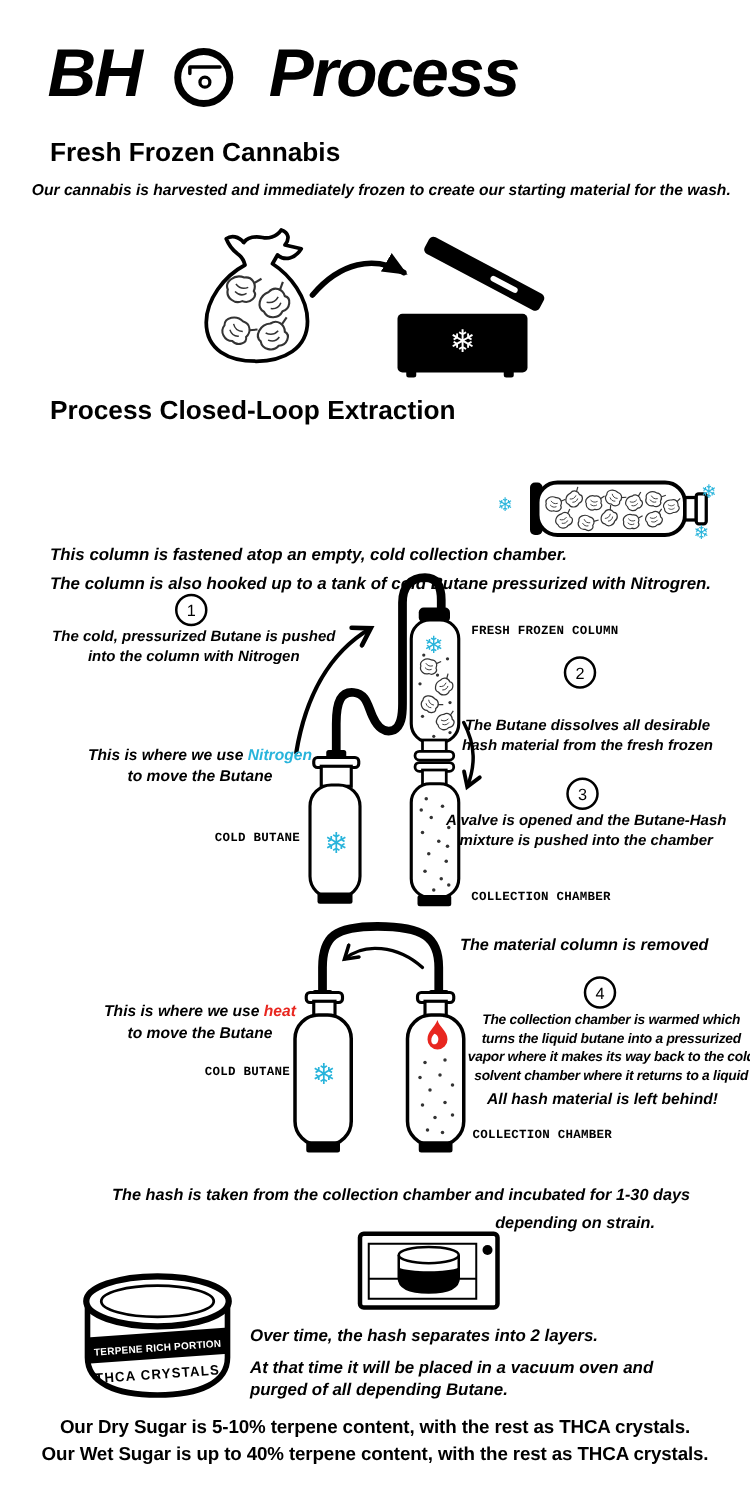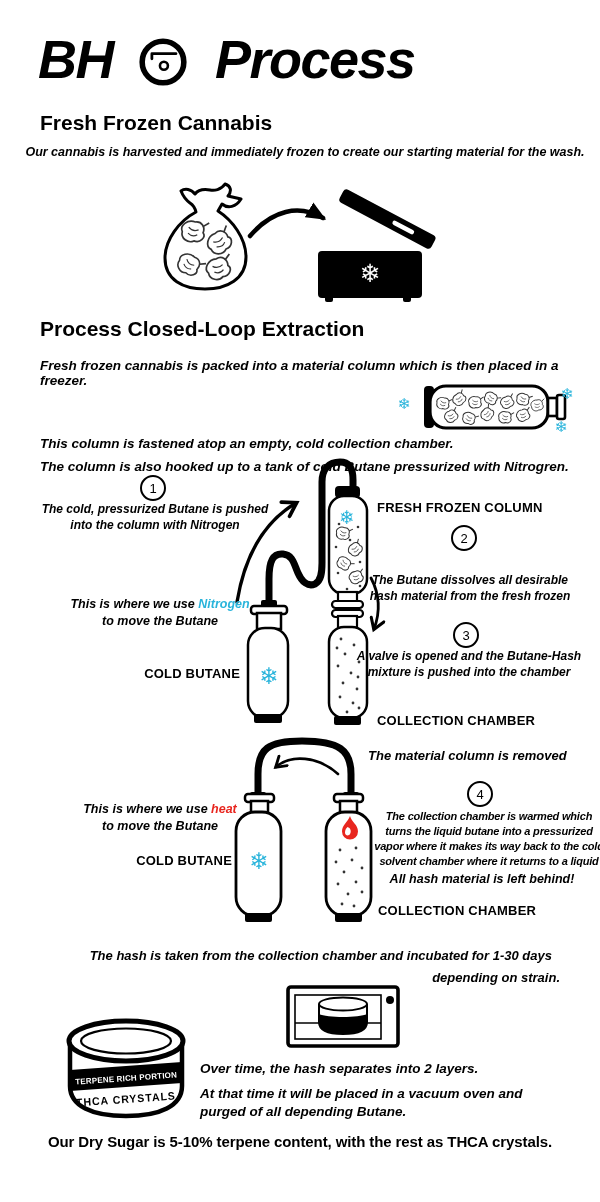--- a/index.html
+++ b/index.html
@@ -12,21 +12,21 @@
   .c  { transform:translateX(-50%); text-align:center; white-space:nowrap; }
   .r  { transform:translateX(-100%); text-align:right; white-space:nowrap; }
   .title { display:flex; align-items:center; font-size:54px; font-style:italic; font-weight:700; letter-spacing:-1.5px; }
   .title svg { margin:6px 3px 0 1px; }
   .h2 { font-size:21px; font-weight:700; letter-spacing:0; }
   .cap { font-size:12.5px; }
   .body13 { font-size:13.5px; }
   .small  { font-size:12px; line-height:16px; }
   .small2 { font-size:12.5px; line-height:17px; }
   .tiny   { font-size:11px; line-height:15px; letter-spacing:-0.2px; }
-  .lbl { font-size:13px; font-weight:700; letter-spacing:0.2px; white-space:nowrap; }
+  .lbl { font-size:10px; font-weight:700; letter-spacing:0.2px; white-space:nowrap;font-family:Liberation Mono, monospace; }
   .badge { position:absolute; width:22px; height:22px; border:2px solid var(--ink); border-radius:50%;
            display:flex; align-items:center; justify-content:center; font-size:13px;
            transform:translate(-50%,-50%); background:#fff; }
   .snow { position:absolute; font-family:"DejaVu Sans",sans-serif; color:var(--cyan);
           transform:translate(-50%,-50%); line-height:1; }
   .snow.white { color:#fff; }
   .cyan { color:var(--cyan);margin-top:21px; }
   .redw { color:var(--red); }
   .foot { font-size:15px; font-weight:700; letter-spacing:-0.1px; }
   svg { position:absolute; overflow:visible; }
@@ -85,21 +85,20 @@
         <rect x="58" y="5.2" width="24" height="4.6" rx="2.3" fill="#fff"></rect>
       </g>
       <rect x="318" y="251" width="104" height="47" rx="4" fill="#000"></rect>
       <rect x="325" y="296" width="8" height="6" rx="2" fill="#000"></rect>
       <rect x="403" y="296" width="8" height="6" rx="2" fill="#000"></rect>
     </g>
   </svg>
   <span class="snow white" style="left:370px; top:273px; font-size:25px;">❄</span>
 
   <div class="abs h2" style="left:40px; top:317px;">Process Closed-Loop Extraction</div>
-  <div class="abs it b body13" style="left:40px; top:358px;">Fresh frozen cannabis is packed into a material column which is then placed in a freezer.</div>
 
   <svg style="left:388px; top:378px;" width="200" height="62" viewBox="388 378 200 62">
     <rect x="424" y="386" width="10" height="42" rx="4" fill="#000"></rect>
     <rect x="430" y="386" width="118" height="42" rx="16" fill="#fff" stroke="#000" stroke-width="3.2"></rect>
     <rect x="548" y="398" width="9" height="18" fill="#fff" stroke="#000" stroke-width="2.6"></rect>
     <rect x="557" y="395" width="8" height="24" rx="2" fill="#fff" stroke="#000" stroke-width="2.6"></rect>
     <g>
       <use href="#bud" transform="translate(443,403) rotate(20) scale(0.95)"></use>
       <use href="#bud" transform="translate(459,399) rotate(-30) scale(0.95)"></use>
       <use href="#bud" transform="translate(475,402) rotate(10) scale(0.95)"></use>
@@ -253,21 +252,21 @@
   </div>
   <div class="abs it b small2 c" style="left:482px; top:871px;">All hash material is left behind!</div>
   <div class="abs it b small2 c" style="left:160px; top:801px;">
     <div><span>This is where we use </span><span class="redw">heat</span></div>
     <div>to move the Butane</div>
   </div>
   <div class="abs lbl r" style="left:232px; top:853px;">COLD BUTANE</div>
   <div class="abs lbl" style="left:378px; top:903px;">COLLECTION CHAMBER</div>
 
   <div class="abs it b r" style="left:552px; top:948px; font-size:13px;">The hash is taken from the collection chamber and incubated for 1-30 days</div>
-  <div class="abs it b r" style="left:560px; top:970px; font-size:13px;">depending on strain.</div>
+  <div class="abs it b r" style="left:524px; top:970px; font-size:13px;">depending on strain.</div>
 
   <svg style="left:283px; top:983px;" width="122" height="68" viewBox="283 983 122 68">
     <rect x="288" y="987" width="110" height="59" rx="3" fill="#fff" stroke="#000" stroke-width="3.6"></rect>
     <rect x="295" y="995" width="86" height="44" fill="none" stroke="#000" stroke-width="1.6"></rect>
     <circle cx="390" cy="1000" r="4" fill="#000"></circle>
     <line x1="295" y1="1023" x2="381" y2="1023" stroke="#000" stroke-width="1.6"></line>
     <g>
       <path d="M319 1004 L319 1022 C319 1031 329 1034 343 1034 C357 1034 367 1031 367 1022 L367 1004" fill="#fff" stroke="#000" stroke-width="2"></path>
       <path d="M319 1014 C327 1018 359 1018 367 1014 L367 1022 C367 1031 357 1034 343 1034 C329 1034 319 1031 319 1022 Z" fill="#000"></path>
       <ellipse cx="343" cy="1004" rx="24" ry="6.5" fill="#fff" stroke="#000" stroke-width="2"></ellipse>
@@ -291,14 +290,15 @@
     <ellipse cx="126" cy="1041" rx="45" ry="12.5" fill="none" stroke="#000" stroke-width="2.2"></ellipse>
   </svg>
 
   <div class="abs it b" style="left:200px; top:1061px; font-size:13.5px;">Over time, the hash separates into 2 layers.</div>
   <div class="abs it b" style="left:200px; top:1085px; font-size:13.5px; line-height:17.5px;">
     <div>At that time it will be placed in a vacuum oven and</div>
     <div>purged of all depending Butane.</div>
   </div>
 
   <div class="abs foot c" style="left:300px; top:1133px;">Our Dry Sugar is 5-10% terpene content, with the rest as THCA crystals.</div>
+  <div class="abs foot c" style="left:300px; top:1155px;">Our Wet Sugar is up to 40% terpene content, with the rest as THCA crystals.</div>
 
 </div>
 
 </body></html>

